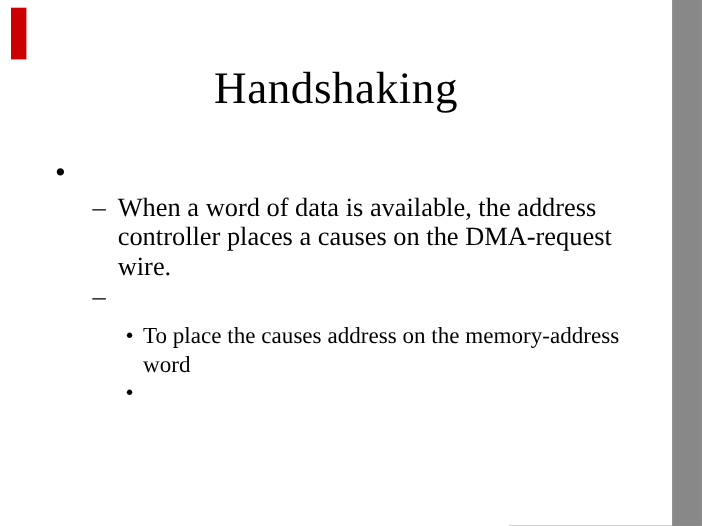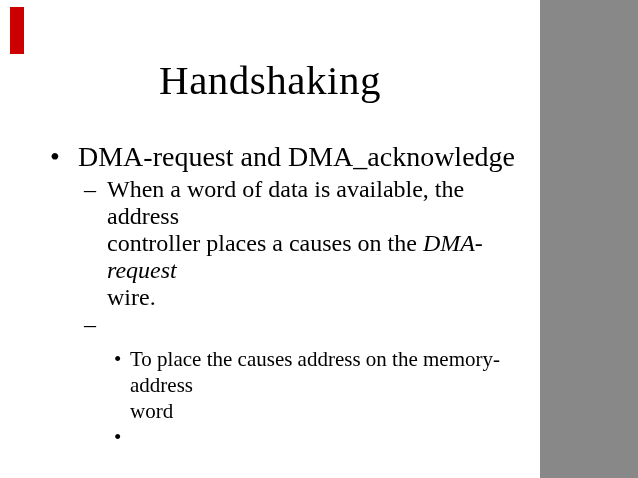--- a/index.html
+++ b/index.html
@@ -1,18 +1,18 @@
 <!DOCTYPE html>
 <html><head>
 <meta charset="utf-8">
 <style>
   html, body { margin: 0; padding: 0; background: #888; }
   .slide {
     position: relative;
-    width: 540px;
+    width: 611px;
     height: 478px;
     overflow: hidden;
     font-family: "Liberation Serif", "DejaVu Serif", serif;
   }
   .accent-bar {
     position: absolute;
     left: 10px;
     top: 7px;
     width: 14px;
     height: 47px;
@@ -35,34 +35,31 @@
   .level-1 .marker { width: 28px; }
 
   .level-2 { font-size: 24px; line-height: 27px; padding-left: 84px; }
   .level-2 .marker { width: 23px; }
   .level-1 + .level-2 { margin-top: 2px; }
 
   .level-3 { font-size: 21px; line-height: 26px; padding-left: 114px; }
   .level-3 .marker { width: 16px; }
   .level-2 + .level-3 { margin-top: 8px; }
 
-  .italic { font-style: italic; }
+  .italic { }
 </style>
 </head>
 <body>
 
 <div class="slide" style="background-color: rgb(255, 255, 255); color: rgb(0, 0, 0);">
   <div class="accent-bar" style="background-color: rgb(204, 0, 0);"></div>
   <h1 class="title">Handshaking</h1>
   <div class="content">
       <div class="bullet-row level-1">
         <span class="marker">•</span>
-        <div class="lines">
-          <div class="line"><span>DMA-request and DMA_acknowledge</span></div>
-        </div>
       </div>
       <div class="bullet-row level-2">
         <span class="marker">–</span>
         <div class="lines">
           <div class="line"><span>When a word of data is available, the address</span></div>
           <div class="line"><span>controller places a causes on the </span><span class="italic">DMA-request</span></div>
           <div class="line"><span>wire.</span></div>
         </div>
       </div>
       <div class="bullet-row level-2">

